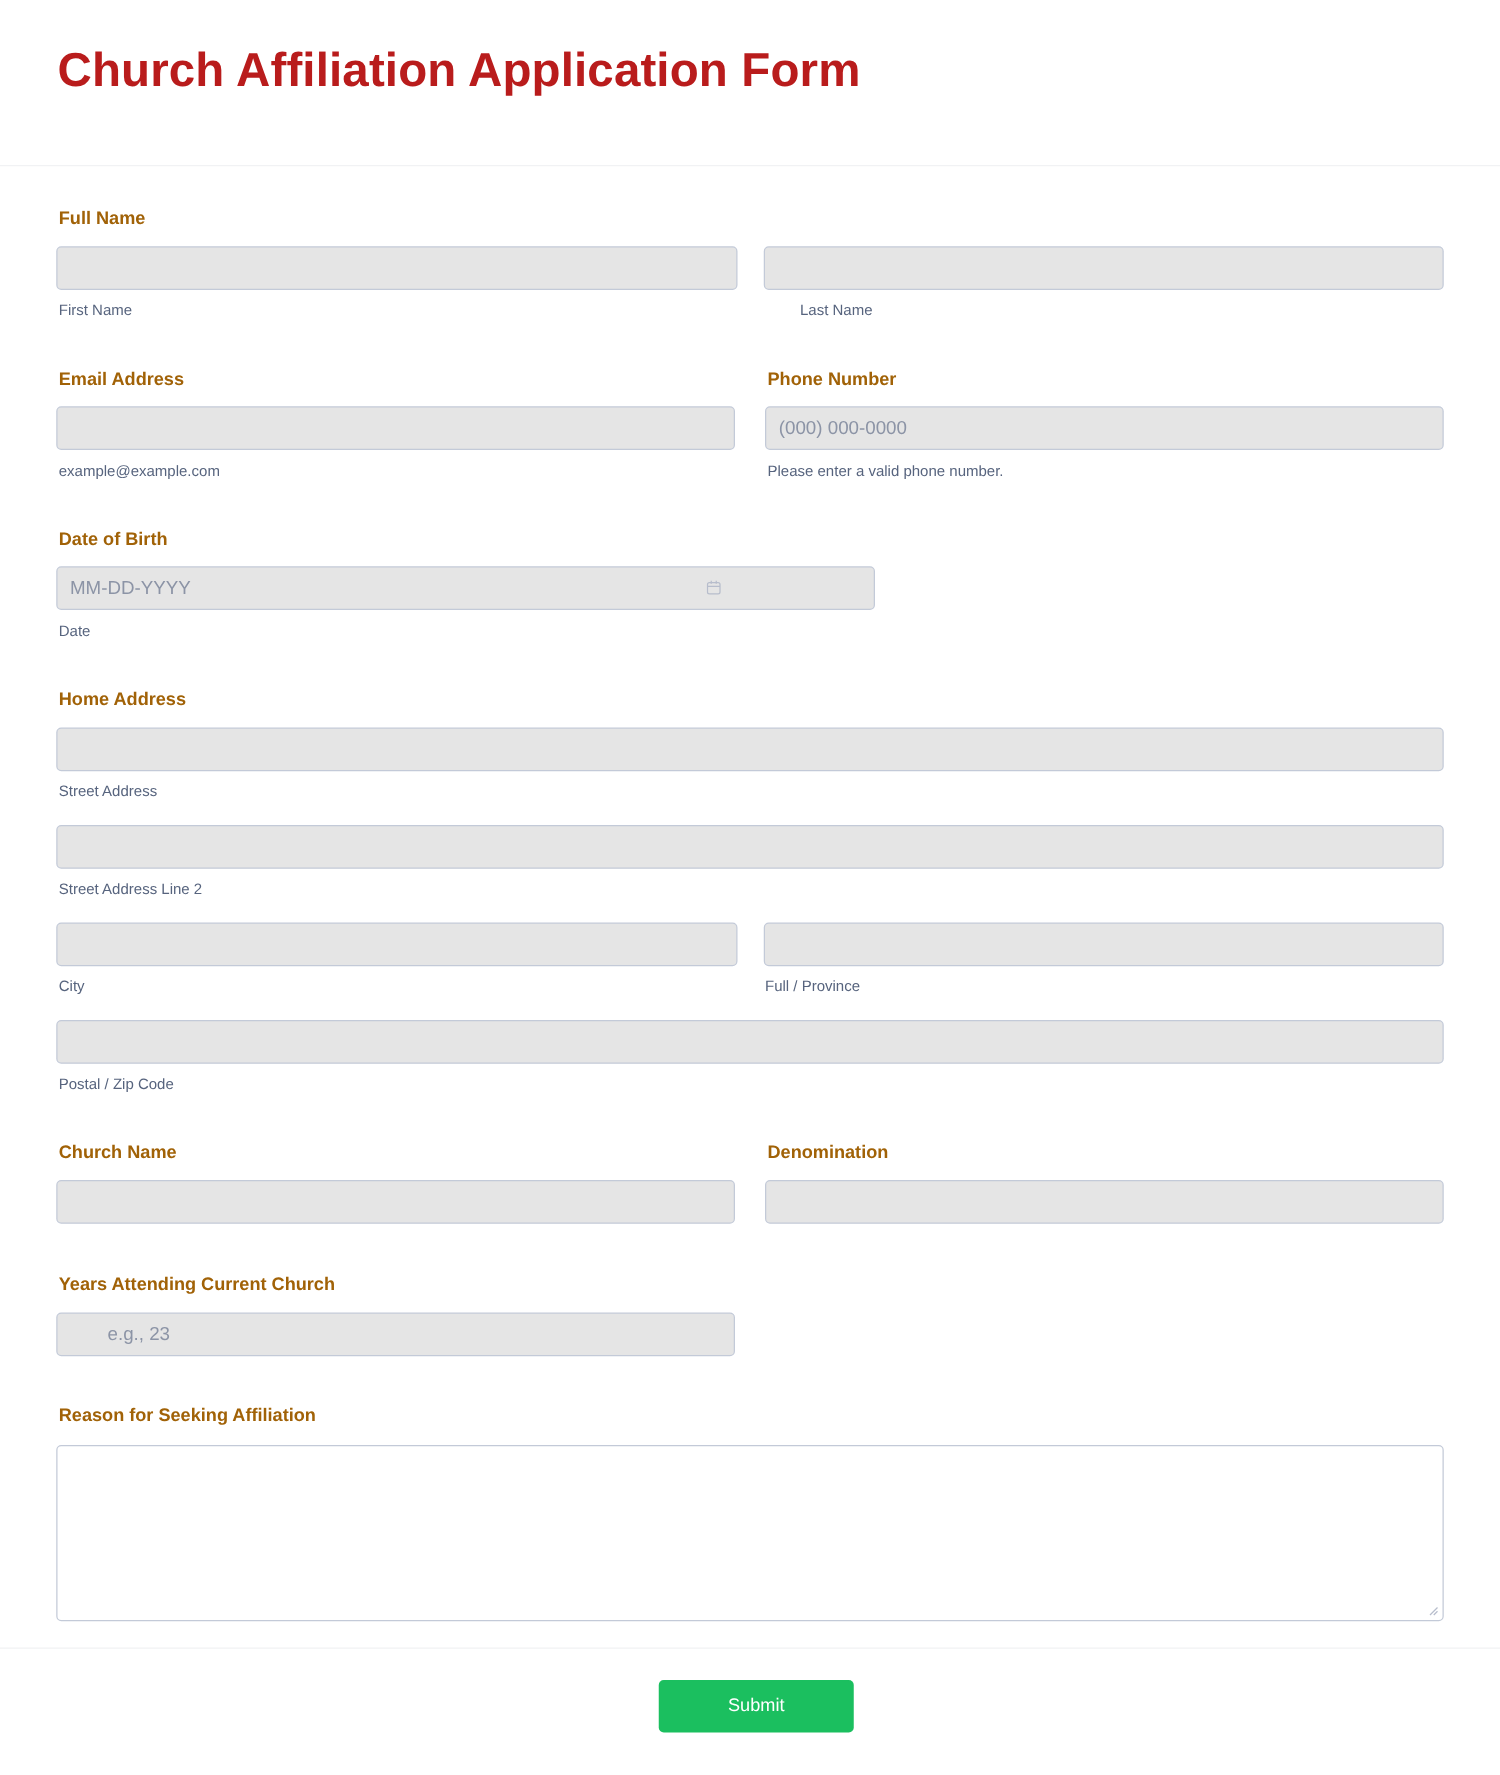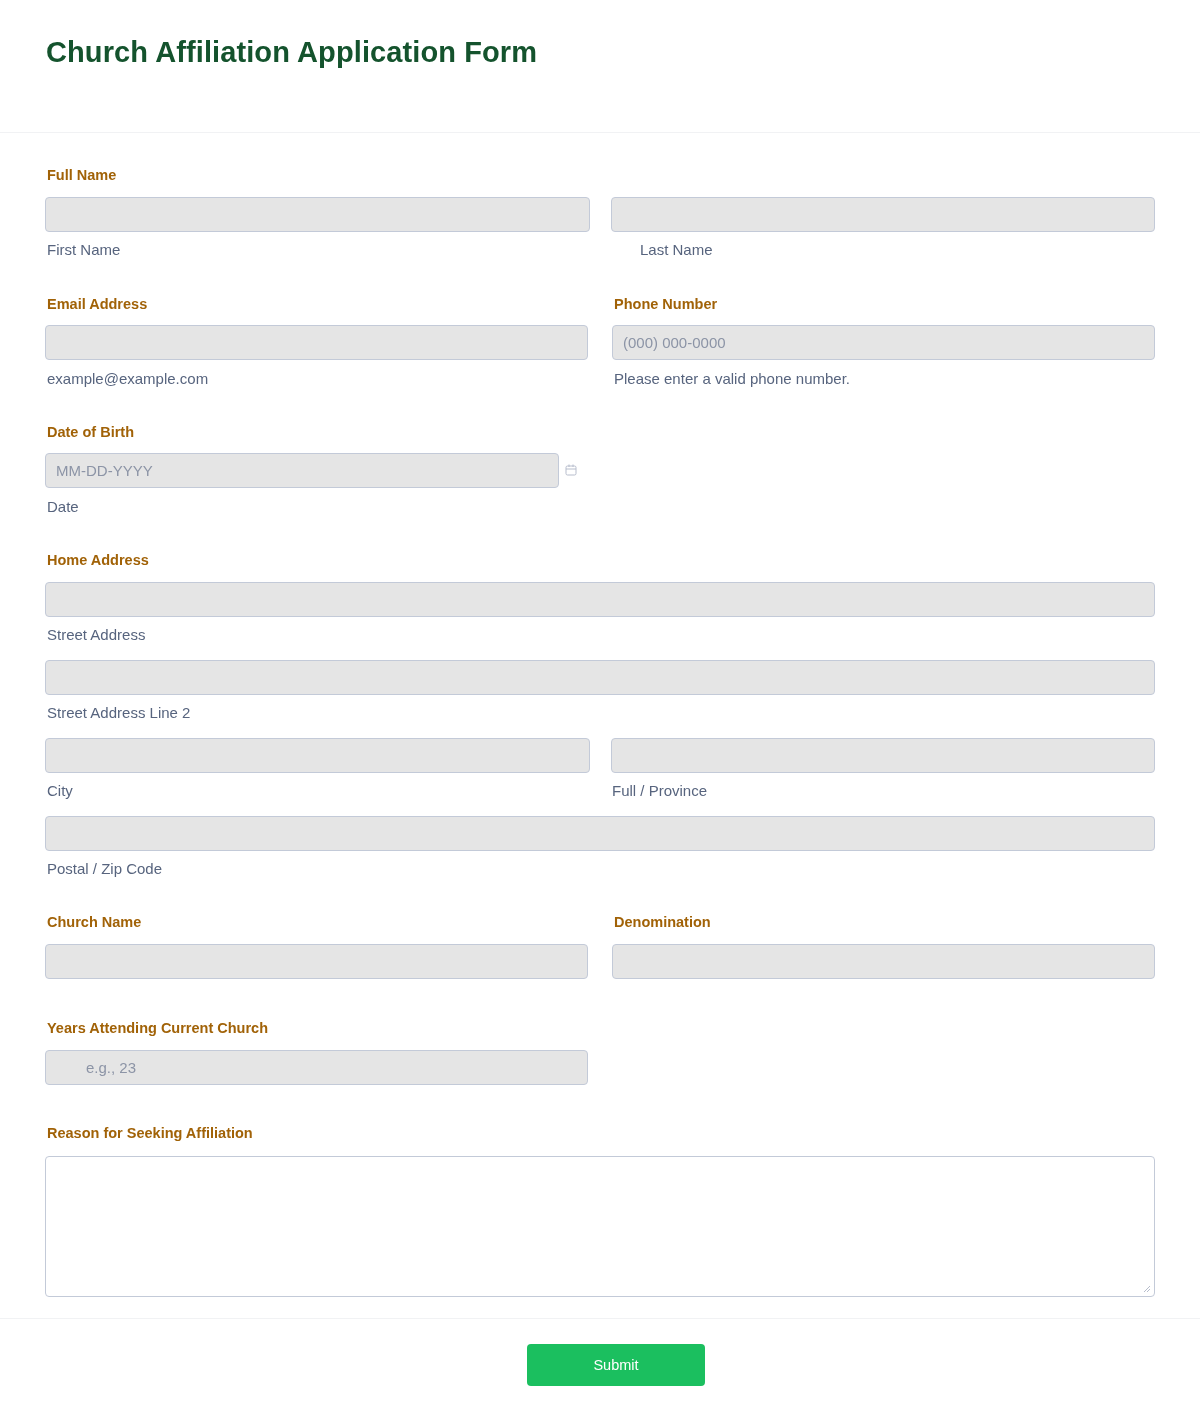--- a/index.html
+++ b/index.html
@@ -10,31 +10,31 @@
       position: relative;
       height: 1420px;
       overflow: hidden;
     }
     .header {
       position: absolute; left: 0; top: 0; width: 1200px; height: 133px;
       border-bottom: 1px solid #f1f2f4;
     }
     .title {
       position: absolute; left: 46px; top: 36px;
-      font-size: 29px; font-weight: 700; color: #14532d; letter-spacing: 0.1px;
+      font-size: 38px; font-weight: 700; color: #b91c1c; letter-spacing: 0.1px;
     }
     .subtitle {
       position: absolute; left: 46px; top: 77px;
       font-size: 14.5px; color: #57647e;
     }
     .label {
       position: absolute; font-size: 14.5px; font-weight: 600; color: #a16207;
     }
     .sublabel {
-      position: absolute; font-size: 15px; color: #57647e;
+      position: absolute; font-size: 12px; color: #57647e;
     }
     .input {
       position: absolute; height: 35px;
       border: 1px solid #c3cad8; border-radius: 4px; background: #e5e5e5;
       font-family: "Liberation Sans", "DejaVu Sans", sans-serif;
       font-size: 15px; color: #2c3345; padding: 0 10px; outline: none;
     }
     .input::placeholder { color: #8c94a6; }
     .textarea {
       position: absolute; border: 1px solid #c3cad8; border-radius: 4px;
@@ -44,21 +44,21 @@
     .cal-icon {
       position: absolute; width: 12px; height: 12px;
     }
     .resize-icon {
       position: absolute; width: 8px; height: 8px;
     }
     .footer-divider {
       position: absolute; left: 0; top: 1318px; width: 1200px; height: 1px; background: #f1f2f4;
     }
     .submit {
-      position: absolute; left: 527px; top: 1344px; width: 178px; height: 42px;
+      position: absolute; left: 527px; top: 1344px; width: 156px; height: 42px;
       background: #1bbf5f; color: #ffffff; border: none; border-radius: 4px;
       font-family: "Liberation Sans", "DejaVu Sans", sans-serif;
       font-size: 14.5px; font-weight: 500; cursor: pointer;
     }
   </style>
 </head>
 <body>
 
 <div class="header">
   <h1 class="title">Church Affiliation Application Form</h1>
@@ -72,21 +72,21 @@
 
 <div class="label" style="left:47px; top:296px;">Email Address</div>
 <input class="input" style="left: 45px; top: 325px; width: 543px;" placeholder="">
 <div class="sublabel" style="left:47px; top:370px;">example@example.com</div>
 
 <div class="label" style="left:614px; top:296px;">Phone Number</div>
 <input class="input" style="left: 612px; top: 325px; width: 543px;" placeholder="(000) 000-0000">
 <div class="sublabel" style="left:614px; top:370px;">Please enter a valid phone number.</div>
 
 <div class="label" style="left:47px; top:424px;">Date of Birth</div>
-<input class="input" style="left: 45px; top: 453px; width: 514px; padding-right: 30px;" placeholder="MM-DD-YYYY">
+<input class="input" style="left: 45px; top: 453px; width: 655px; padding-right: 30px;" placeholder="MM-DD-YYYY">
 <svg class="cal-icon" style="left:565px; top:464px;" viewBox="0 0 12 12">
   <rect x="1" y="2" width="10" height="9" rx="1.5" fill="none" stroke="#b7bdcc" stroke-width="1"></rect>
   <line x1="1" y1="5" x2="11" y2="5" stroke="#b7bdcc" stroke-width="1"></line>
   <line x1="4" y1="0.5" x2="4" y2="3" stroke="#b7bdcc" stroke-width="1"></line>
   <line x1="8" y1="0.5" x2="8" y2="3" stroke="#b7bdcc" stroke-width="1"></line>
 </svg>
 <div class="sublabel" style="left:47px; top:498px;">Date</div>
 
 <div class="label" style="left:47px; top:552px;">Home Address</div>
 <input class="input" style="left: 45px; top: 582px; width: 1110px;">

